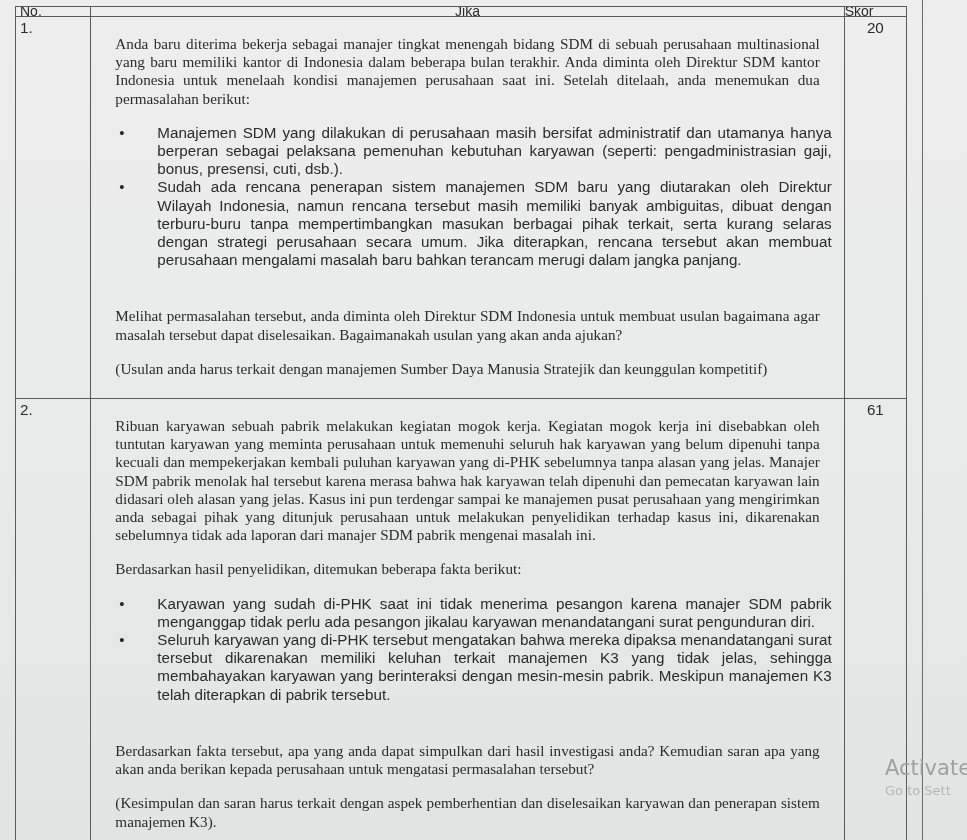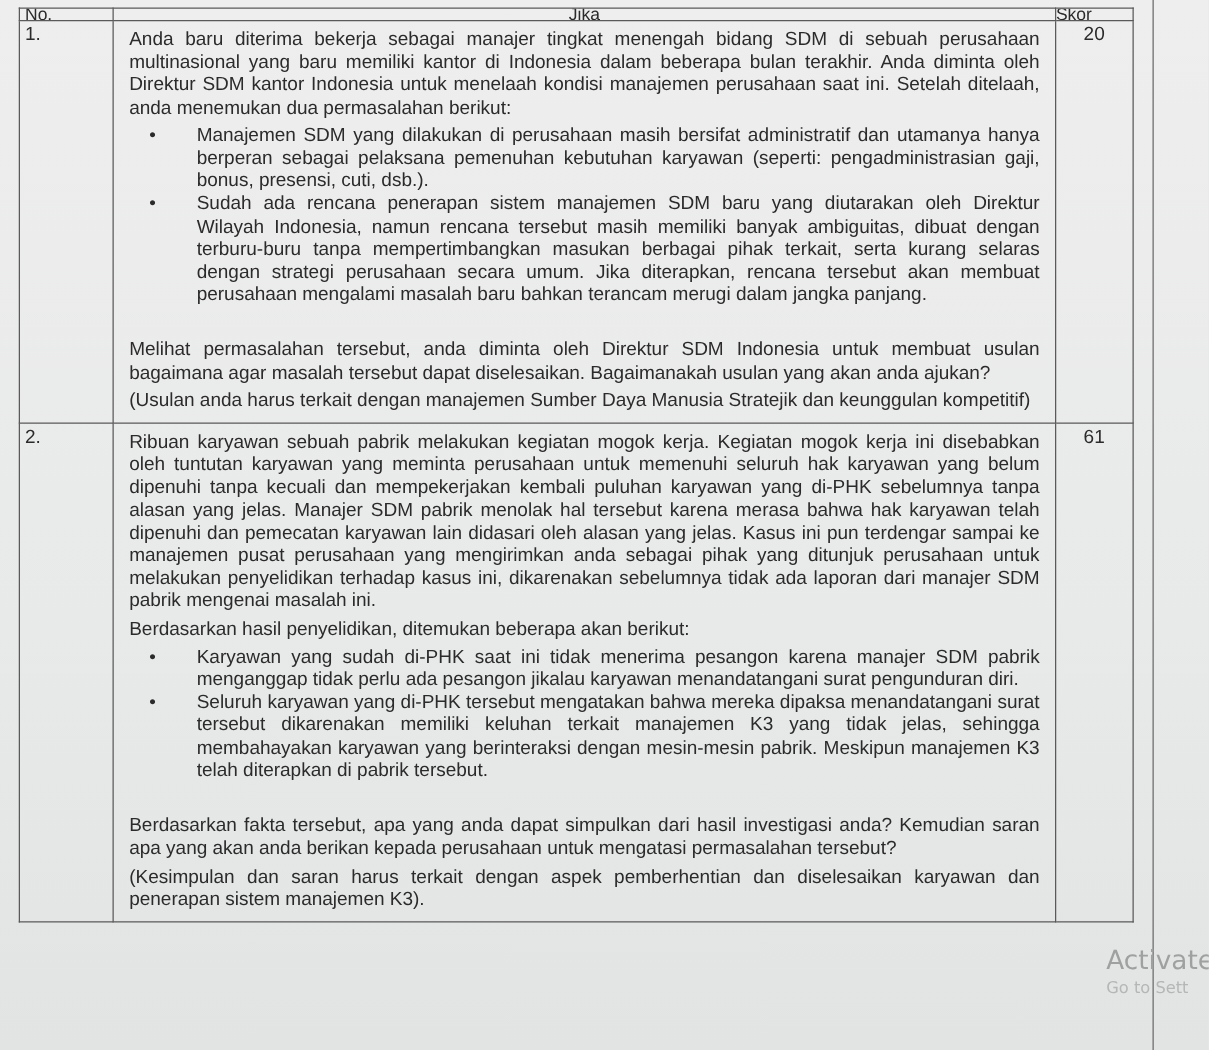--- a/index.html
+++ b/index.html
@@ -36,21 +36,21 @@
   }
   .col-no { width: 75px; }
   .col-soal { width: 750px; }
   .col-skor { width: 62px; }
   .th-no { padding-left: 4px !important; margin-left: 48px; }
   .th-soal { text-align: center !important; }
   .th-skor { text-align: right; }
   td.no { padding: 2px 0 0 4px !important; }
   td.skor { text-align: center; padding-top: 2px !important; margin-left: 20px; }
   td.body { padding: 2px 8px 4px 8px !important; text-align: justify; }
-  .para { margin: 4px; }
+  .para { margin: 16px; font-family: Liberation Serif, serif; }
   ul.facts { margin: 4px; padding-left: 38px; list-style: none; }
   ul.facts li { position: relative; padding-left: 16px; text-align: justify; }
   ul.facts li::before {
     content: "\2022"; position: absolute; left: -22px; top: 0;
     font-size: 15px;
   }
   .gap { height: 18px; }
   .watermark {
     position: absolute; left: 885px; top: 756px;
     color: #9ea1a0; font-size: 21px; line-height: 24px;
@@ -92,21 +92,21 @@
           <div class="gap"></div>
           <p class="para">Melihat permasalahan tersebut, anda diminta oleh Direktur SDM Indonesia untuk membuat usulan bagaimana agar masalah tersebut dapat diselesaikan. Bagaimanakah usulan yang akan anda ajukan?</p>
           <p class="para">(Usulan anda harus terkait dengan manajemen Sumber Daya Manusia Stratejik dan keunggulan kompetitif)</p>
         </td>
         <td class="skor">20</td>
       </tr>
       <tr>
         <td class="no">2.</td>
         <td class="body">
           <p class="para">Ribuan karyawan sebuah pabrik melakukan kegiatan mogok kerja. Kegiatan mogok kerja ini disebabkan oleh tuntutan karyawan yang meminta perusahaan untuk memenuhi seluruh hak karyawan yang belum dipenuhi tanpa kecuali dan mempekerjakan kembali puluhan karyawan yang di-PHK sebelumnya tanpa alasan yang jelas. Manajer SDM pabrik menolak hal tersebut karena merasa bahwa hak karyawan telah dipenuhi dan pemecatan karyawan lain didasari oleh alasan yang jelas. Kasus ini pun terdengar sampai ke manajemen pusat perusahaan yang mengirimkan anda sebagai pihak yang ditunjuk perusahaan untuk melakukan penyelidikan terhadap kasus ini, dikarenakan sebelumnya tidak ada laporan dari manajer SDM pabrik mengenai masalah ini.</p>
-          <p class="para">Berdasarkan hasil penyelidikan, ditemukan beberapa akan berikut:</p>
+          <p class="para">Berdasarkan hasil penyelidikan, ditemukan beberapa fakta berikut:</p>
           <ul class="facts">
             <li>Karyawan yang sudah di-PHK saat ini tidak menerima pesangon karena manajer SDM pabrik menganggap tidak perlu ada pesangon jikalau karyawan menandatangani surat pengunduran diri.</li>
             <li>Seluruh karyawan yang di-PHK tersebut mengatakan bahwa mereka dipaksa menandatangani surat tersebut dikarenakan memiliki keluhan terkait manajemen K3 yang tidak jelas, sehingga membahayakan karyawan yang berinteraksi dengan mesin-mesin pabrik. Meskipun manajemen K3 telah diterapkan di pabrik tersebut.</li>
           </ul>
           <div class="gap"></div>
           <p class="para">Berdasarkan fakta tersebut, apa yang anda dapat simpulkan dari hasil investigasi anda? Kemudian saran apa yang akan anda berikan kepada perusahaan untuk mengatasi permasalahan tersebut?</p>
           <p class="para">(Kesimpulan dan saran harus terkait dengan aspek pemberhentian dan diselesaikan karyawan dan penerapan sistem manajemen K3).</p>
         </td>
         <td class="skor">61</td>
       </tr>

